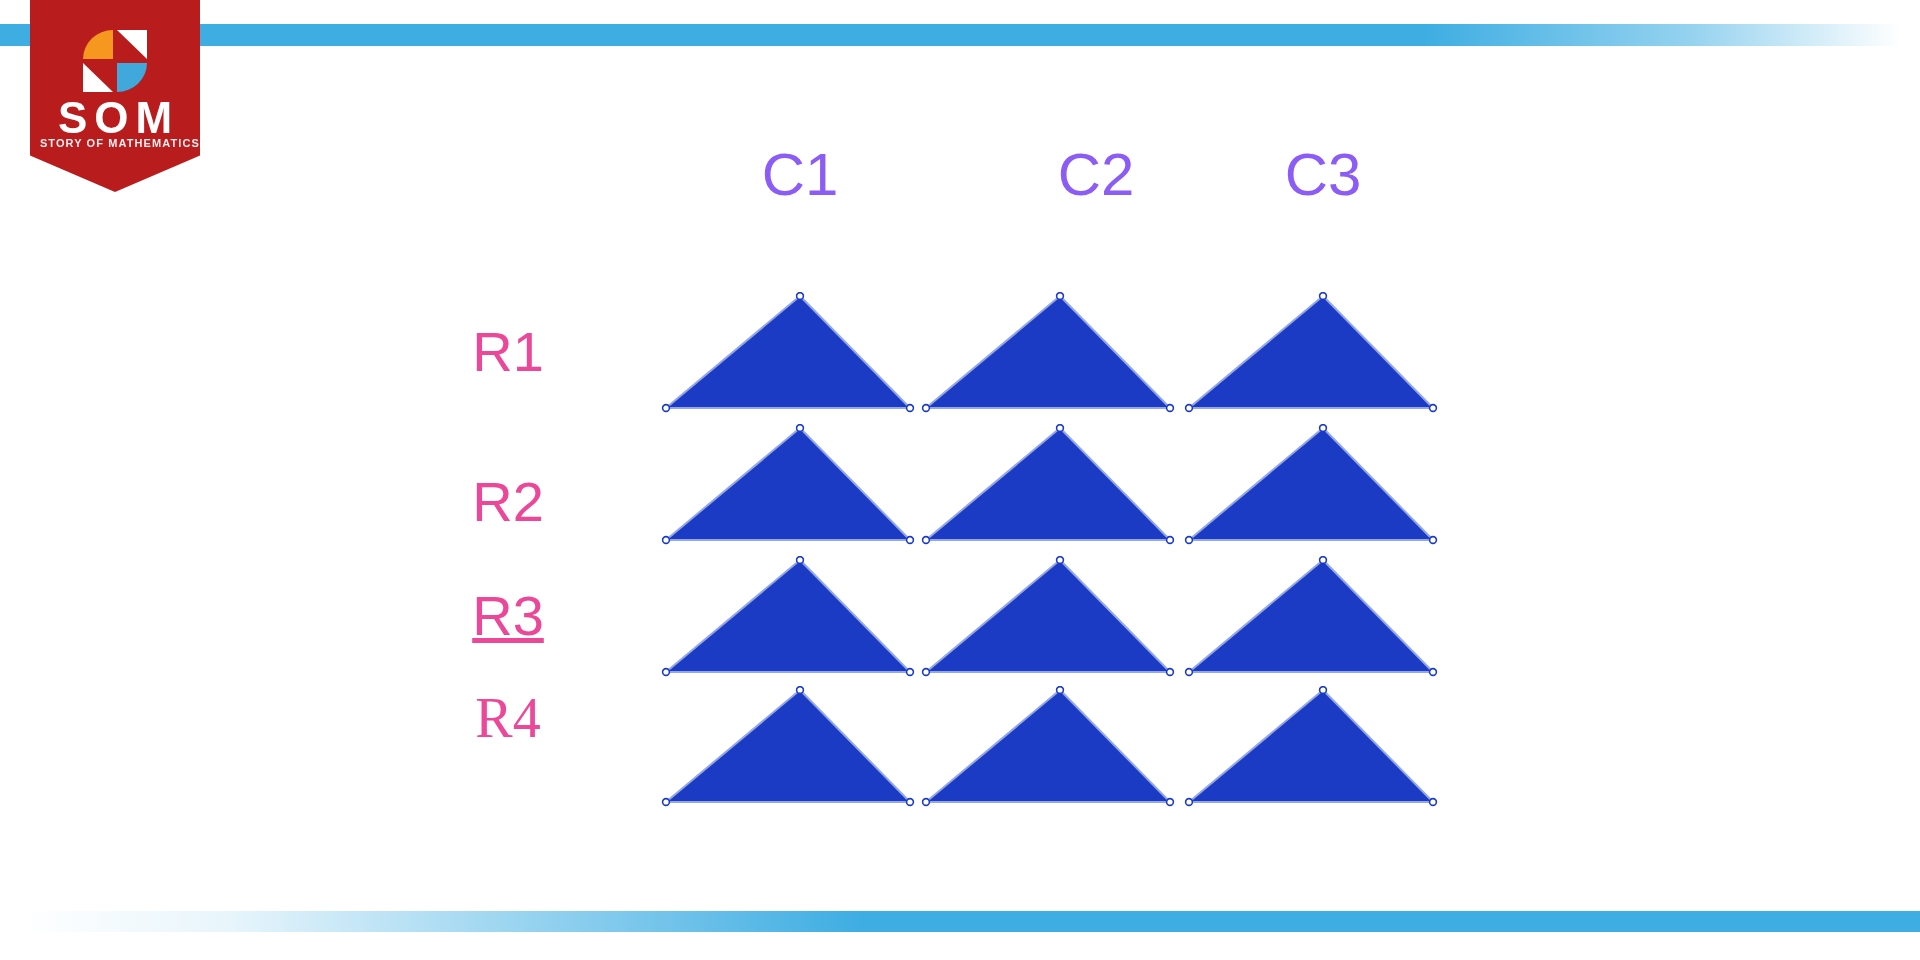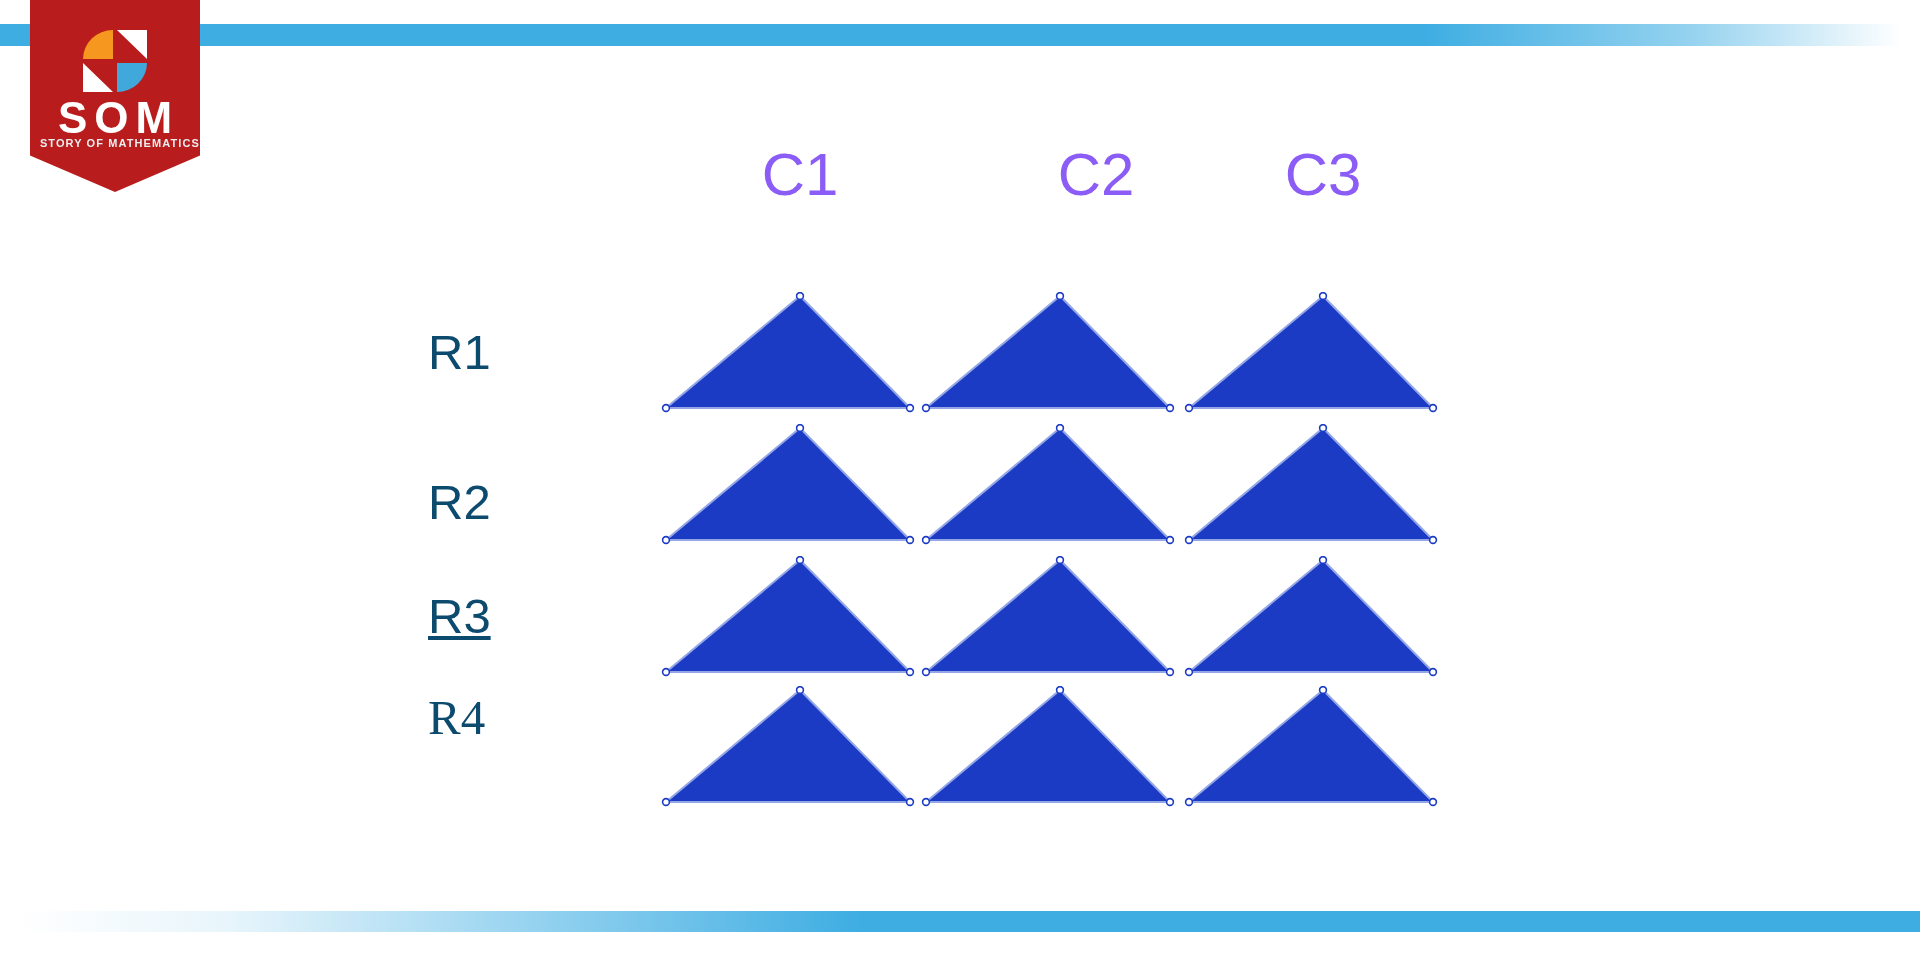--- a/index.html
+++ b/index.html
@@ -40,21 +40,21 @@
     color:#e9eef1;font-size:11px;font-weight:bold;letter-spacing:1.1px;
     text-indent:1.1px;line-height:10px;
   }
   
   .col-header{
     position:absolute;top:143px;width:160px;margin-left:-80px;
     text-align:center;font-size:60px;line-height:64px;color:#8b5cf6;
   }
   .row-label{
     position:absolute;left:428px;width:160px;
-    font-size:49px;line-height:60px;color:#0c4a6e;
+    text-align:center;font-size:56px;line-height:60px;color:#ec4899;
   }
   .tri-cell{position:absolute;width:254px;height:122px;}
   .tri-cell svg{display:block;}
 </style>
 </head>
 <body>
 
 <div id="stage">
 
   <div class="top-bar"></div>

